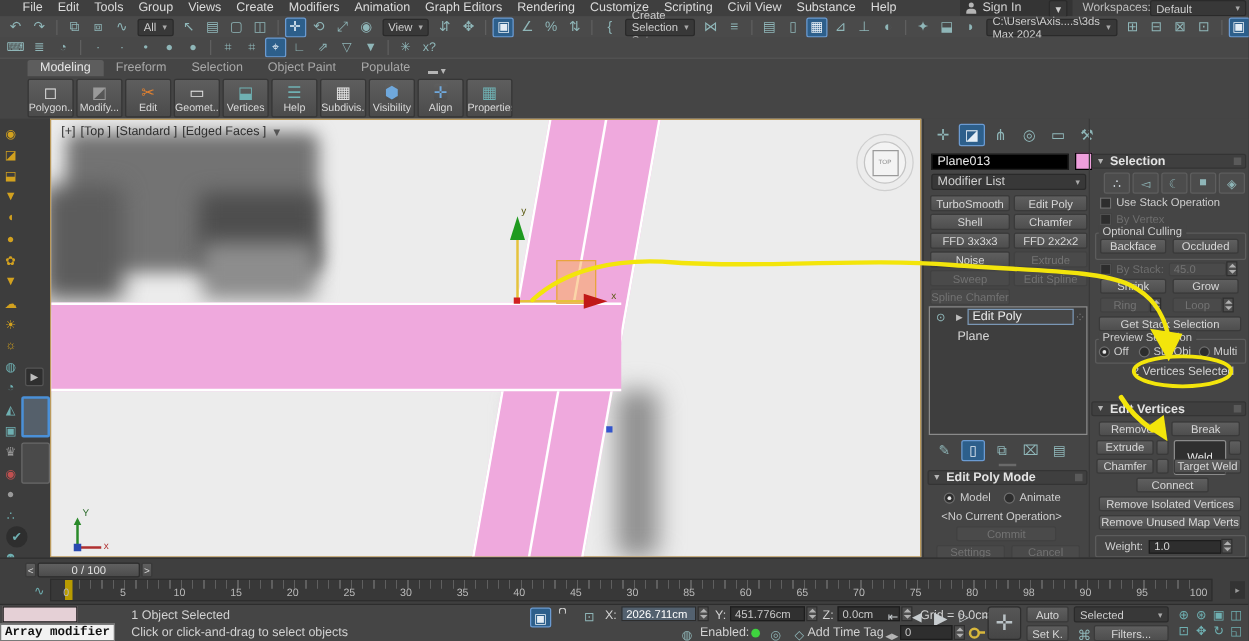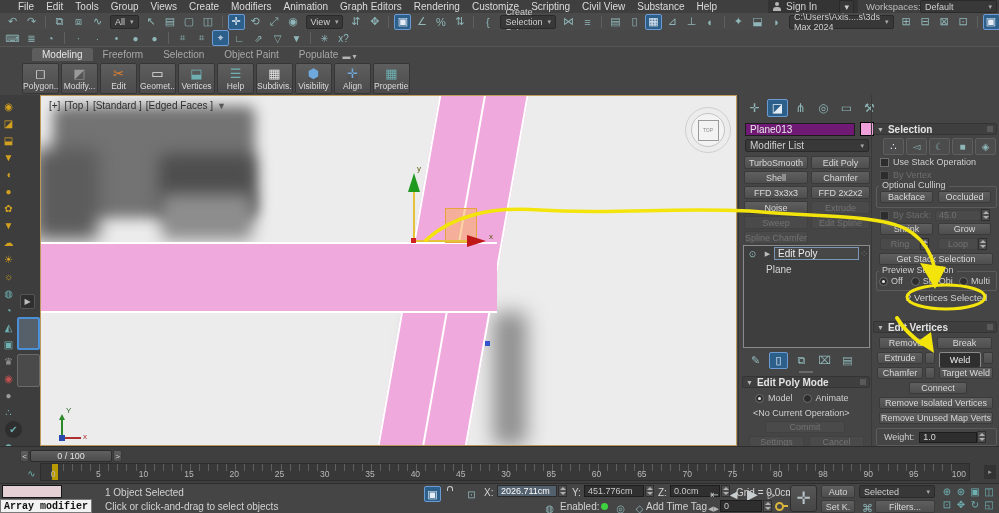--- a/index.html
+++ b/index.html
@@ -199,21 +199,21 @@
         <span class="ico" style="font-size:10px">⇗</span>
         <span class="ico" style="font-size:10px">▽</span>
         <span class="ico" style="font-size:10px">▼</span>
         <span class="sep" style="font-size:10px"></span>
         <span class="ico" style="font-size:10px">✳</span>
         <span class="ico" style="font-size:10px">x?</span>
       </div>
   </div>
 
   <div class="abs" style="left:0;top:46px;width:999px;height:49px;background:#454545;border-top:1px solid #555">
-    <div class="row" style="height:15px;padding-left:32px">
+    <div class="row" style="height:15px;padding-left:22px">
 
     <span class="rtab on">Modeling</span>
         <span class="rtab">Freeform</span>
         <span class="rtab">Selection</span>
         <span class="rtab">Object Paint</span>
         <span class="rtab">Populate</span>
       </div>
     <span class="ico" style="position:absolute;left:340px;top:1px;font-size:8px;color:#b5b5b5">▬ ▾</span>
     <div class="row" style="position:absolute;left:22px;top:16px">
 
@@ -358,21 +358,21 @@
     <div class="row" style="position:absolute;left:4px;top:4px">
 
     <span class="ico" style="min-width:19px;height:16px;font-size:12px">✛</span>
         <span class="ico on" style="min-width:19px;height:16px;font-size:12px">◪</span>
         <span class="ico" style="min-width:19px;height:16px;font-size:12px">⋔</span>
         <span class="ico" style="min-width:19px;height:16px;font-size:12px">◎</span>
         <span class="ico" style="min-width:19px;height:16px;font-size:12px">▭</span>
         <span class="ico" style="min-width:19px;height:16px;font-size:12px">⚒</span>
       </div>
     <div class="abs row" style="left:6px;top:27px">
-      <div style="width:110px;height:13px;background:#701a75;border:1px solid #1d1d1d;font-size:10px;color:#e8e8e8;display:flex;align-items:center;padding-left:4px;box-sizing:border-box">Plane013</div>
+      <div style="width:110px;height:13px;background:#000000;border:1px solid #1d1d1d;font-size:10px;color:#e8e8e8;display:flex;align-items:center;padding-left:4px;box-sizing:border-box">Plane013</div>
       <div style="width:12px;height:12px;background:#ee9fdc;border:1px solid #000;margin-left:5px"></div>
     </div>
     <div class="dd abs" style="left:6px;top:44px;width:124px;height:13px">
       <span style="font-size:10px">Modifier List</span>
       <span class="car">▾</span>
     </div>
     <div style="position:absolute;left:5px;top:61px;width:126px;display:grid;grid-template-columns:1fr 1fr;gap:2px 3px">
 
     <div class="b" style="height:13px">TurboSmooth</div>
         <div class="b" style="height:13px">Edit Poly</div>
@@ -487,21 +487,21 @@
 
     <div class="roll-h abs" style="left:134px;top:226px;width:124px">
       <span class="arr">▼</span>
       <span>Edit Vertices</span>
       <span class="pin"></span>
     </div>
     <div class="b abs" style="left:140px;top:242px;width:53px;height:12px">Remove</div>
     <div class="b abs" style="left:198px;top:242px;width:55px;height:12px">Break</div>
     <div class="b abs" style="left:138px;top:257px;width:46px;height:12px">Extrude</div>
     <div class="sq abs" style="left:186px;top:257px"></div>
-    <div class="b pressed abs" style="left:200px;top:257px;width:42px;height:16px">Weld</div>
+    <div class="b pressed abs" style="left:200px;top:257px;width:42px;height:28px">Weld</div>
     <div class="sq abs" style="left:244px;top:257px"></div>
     <div class="b abs" style="left:138px;top:272px;width:46px;height:12px">Chamfer</div>
     <div class="sq abs" style="left:186px;top:272px"></div>
     <div class="b abs" style="left:200px;top:272px;width:54px;height:12px">Target Weld</div>
     <div class="b abs" style="left:170px;top:287px;width:58px;height:12px">Connect</div>
     <div class="b abs" style="left:140px;top:302px;width:114px;height:12px">Remove Isolated Vertices</div>
     <div class="b abs" style="left:140px;top:317px;width:114px;height:12px">Remove Unused Map Verts</div>
     <div class="grp" style="left:137px;top:333px;width:119px;height:16px"></div>
     <div class="abs row" style="left:145px;top:336px">
       <span class="lbl9">Weight:</span>

